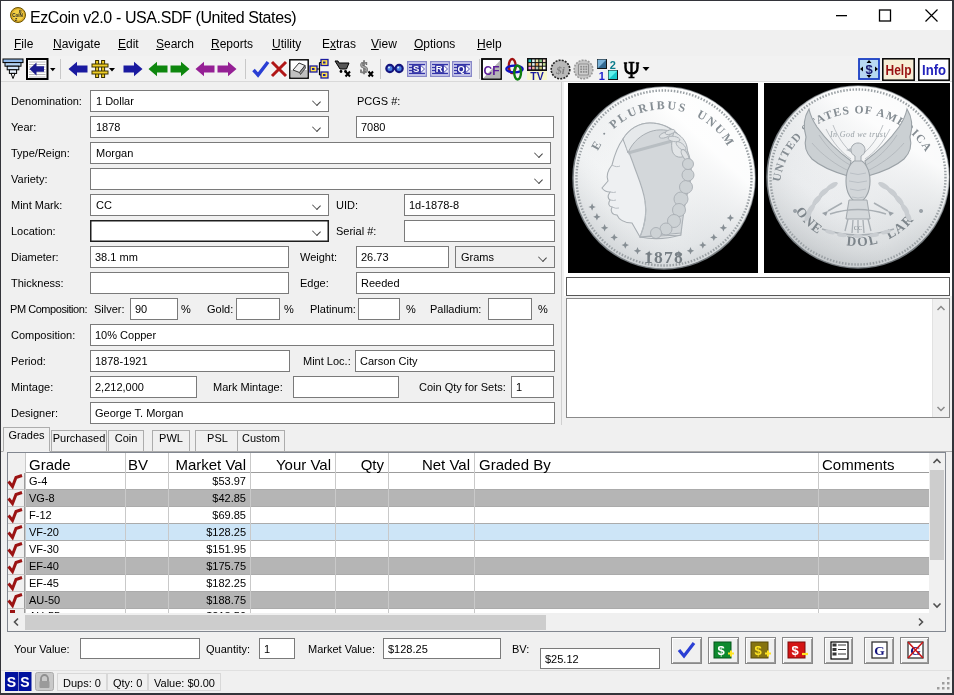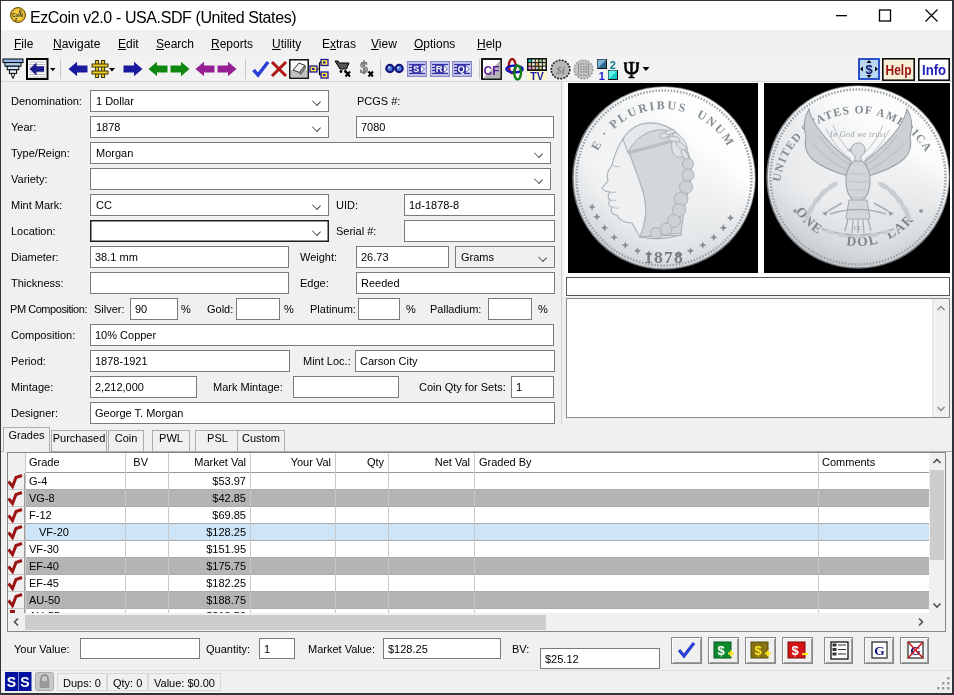--- a/index.html
+++ b/index.html
@@ -13,21 +13,21 @@
 .mi { position:absolute; top:37px; font-size:12px; }
 .mi u { text-decoration:underline; }
 .tsep { position:absolute; width:1px; height:20px; background:#c8c8c8; top:59px; }
 .lbl { position:absolute; font-size:11px; white-space:nowrap; }
 .tb { position:absolute; background:#fff; border:1px solid #7a7a7a; font-size:11px; padding:4px 3px 0 4px; white-space:nowrap; overflow:hidden; }
 .cb { position:absolute; background:#fff; border:1px solid #7a7a7a; font-size:11px; padding:4px 3px 0 5px; }
 .cb:after { content:""; position:absolute; right:8px; top:7px; width:6px; height:6px; border-right:1.4px solid #444; border-bottom:1.4px solid #444; transform:rotate(45deg) scale(1,0.8); }
 .cbg { background:#f0f0f0; }
 .tab { position:absolute; height:22px; background:#f0f0f0; border:1px solid #acacac; border-bottom:none; font-size:11px; text-align:center; padding-top:1px; }
 .tab.active { background:#f0f0f0; z-index:3; }
-.gh { position:absolute; font-size:11px; }
+.gh { position:absolute; font-size:15px; }
 .gcell { position:absolute; font-size:11px; white-space:nowrap; }
 .btn { position:absolute; width:30px; height:27px; background:#f0f0f0; border:1px solid #898989; box-shadow:inset 1px 1px 0 #ffffff, inset -1px -1px 0 #9d9d9d; }
 .stsec { position:absolute; top:673px; height:18px; border:1px solid #d8d8d8; font-size:11px; padding:3px 5px 0 5px; color:#000; }
 .edge { position:absolute; background:#33343a; z-index:99; }
 </style>
 </head>
 <body>
   <div id="titlebar"></div>
   <div id="menubar"></div>
   <div id="toolbar"></div>
@@ -550,21 +550,21 @@
       </svg>
   <span class="gcell" style="left:29px;top:509px">F-12</span>
   <span class="gcell" style="left:246px;top:509px">
         <span style="position:absolute;right:0;white-space:nowrap">$69.85</span>
       </span>
   <div class="abs" style="left:25px;top:524px;width:904px;height:17px;background:#cde5f7;border-bottom:1px solid #ababab"></div>
   <div class="abs" style="left:8px;top:524px;width:17px;height:17px;background:#f0f0f0;border-right:1px solid #9c9c9c;border-bottom:1px solid #c6c6c6"></div>
   <svg class="abs" style="left:6px;top:524px;z-index:5" width="19" height="17" viewBox="0 0 19 17">
         <path d="M 2.5 8.5 L 6.5 13.5 L 10 4.5 L 16 2.5" fill="none" stroke="#9b1313" stroke-width="3"></path>
       </svg>
-  <span class="gcell" style="left:39px;top:526px">VF-20</span>
+  <span class="gcell" style="left:29px;top:526px">VF-20</span>
   <span class="gcell" style="left:246px;top:526px">
         <span style="position:absolute;right:0;white-space:nowrap">$128.25</span>
       </span>
   <div class="abs" style="left:25px;top:541px;width:904px;height:17px;background:#ffffff;border-bottom:1px solid #ababab"></div>
   <div class="abs" style="left:8px;top:541px;width:17px;height:17px;background:#f0f0f0;border-right:1px solid #9c9c9c;border-bottom:1px solid #c6c6c6"></div>
   <svg class="abs" style="left:6px;top:541px;z-index:5" width="19" height="17" viewBox="0 0 19 17">
         <path d="M 2.5 8.5 L 6.5 13.5 L 10 4.5 L 16 2.5" fill="none" stroke="#9b1313" stroke-width="3"></path>
       </svg>
   <span class="gcell" style="left:29px;top:543px">VF-30</span>
   <span class="gcell" style="left:246px;top:543px">

